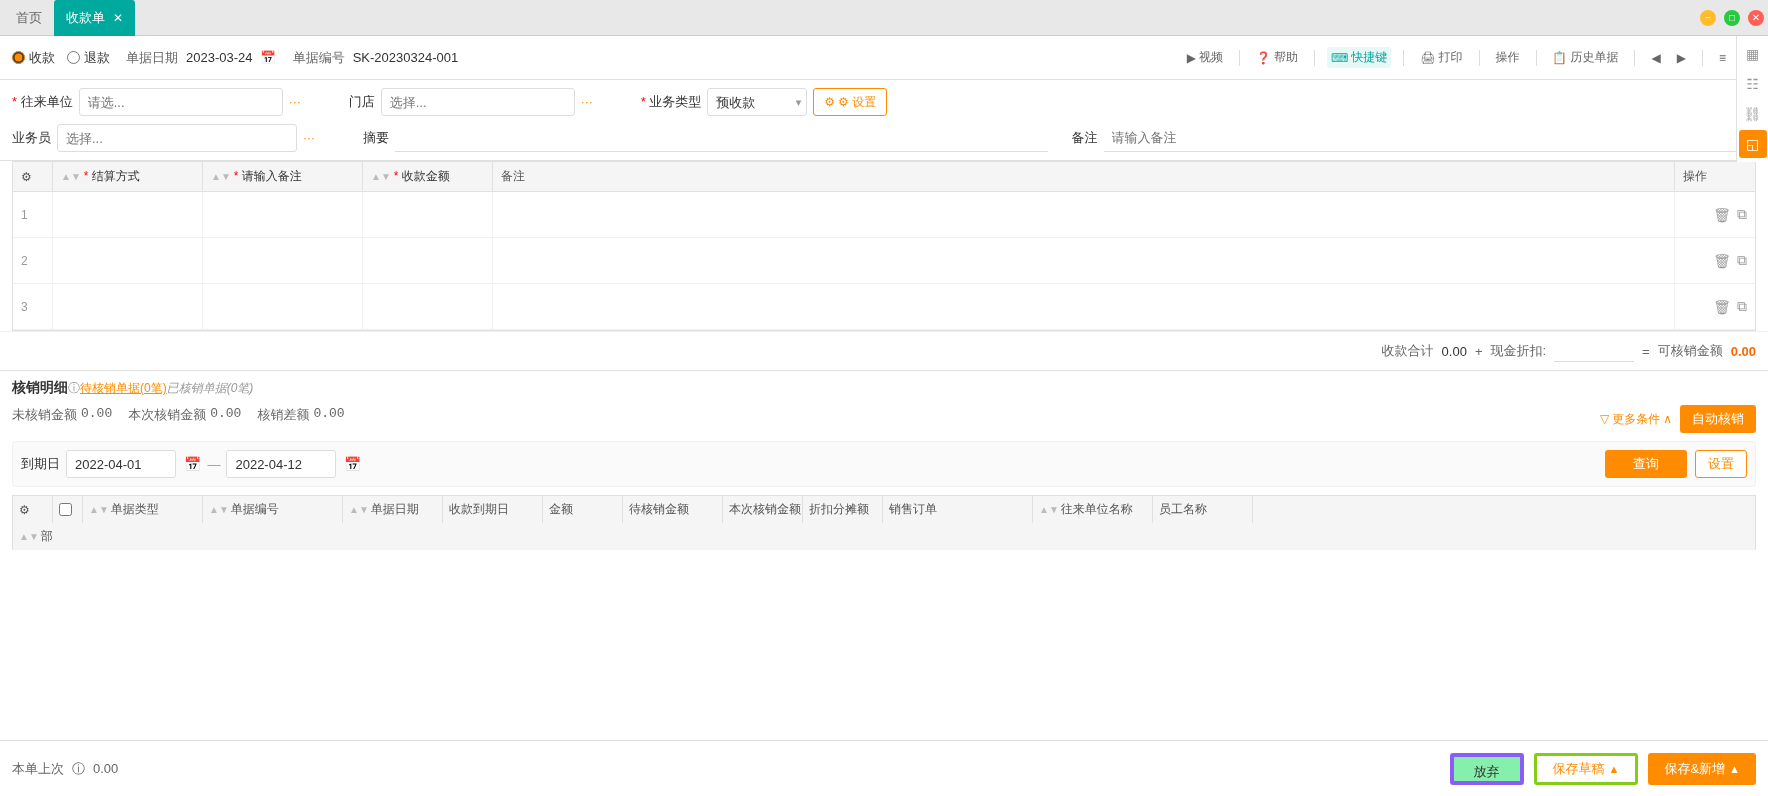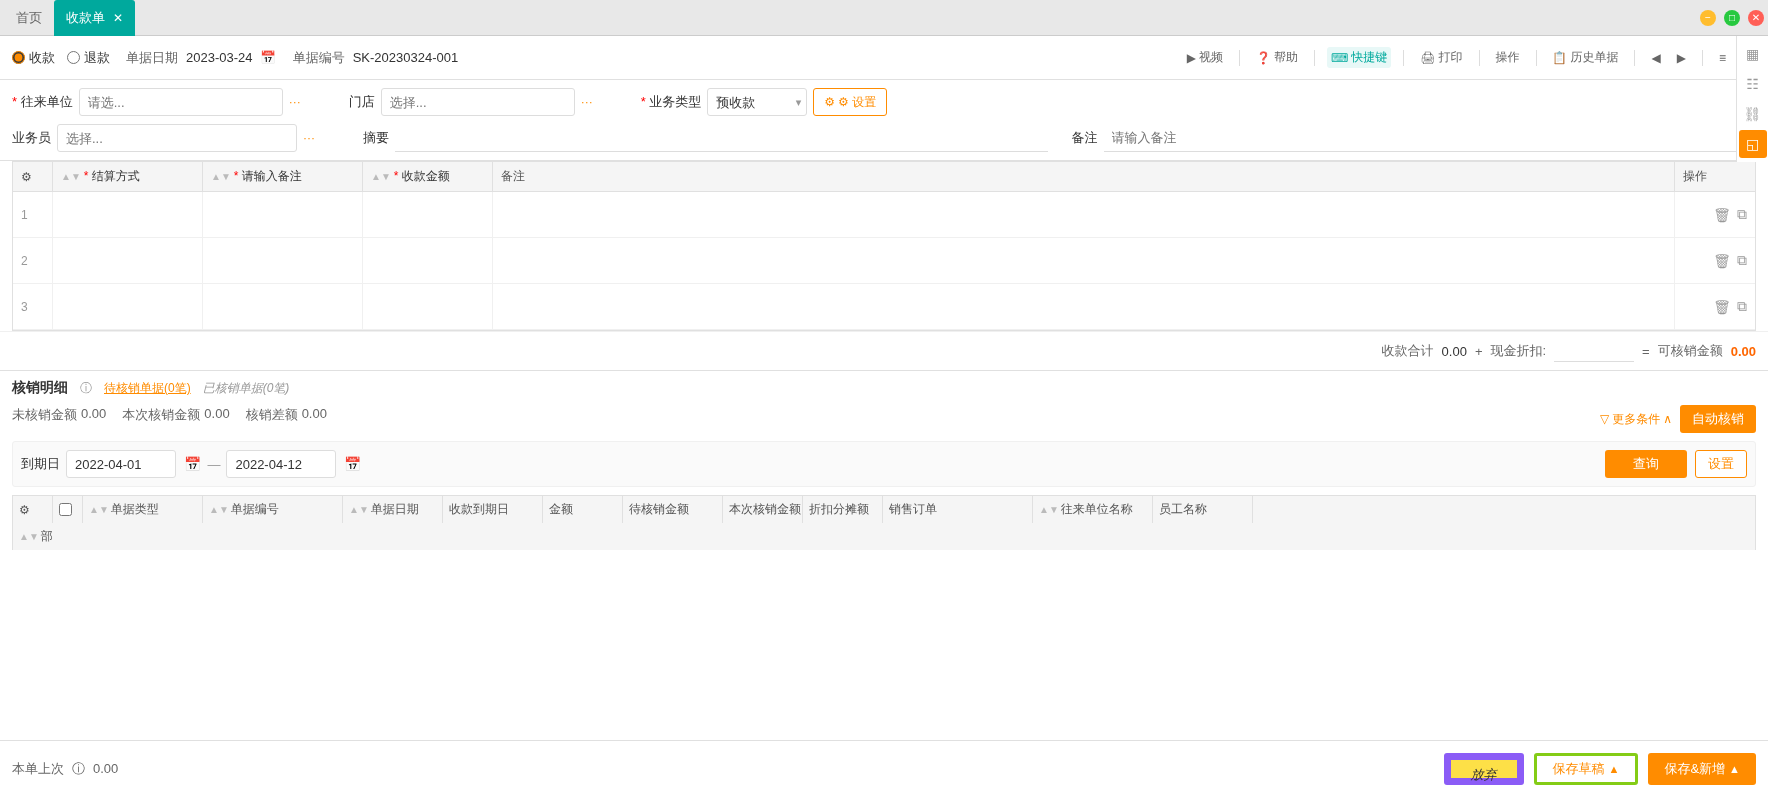--- a/index.html
+++ b/index.html
@@ -62,27 +62,27 @@
     .action-icon { color: #999; cursor: pointer; font-size: 14px; }
 
     
     .summary-row { display: flex; align-items: center; justify-content: flex-end; padding: 8px 12px; gap: 8px; font-size: 13px; color: #666; border-top: 1px solid #f0f0f0; }
     .sum-value { color: #333; }
     .sum-orange { color: #ff6600; font-weight: bold; }
     .discount-input { border: none; border-bottom: 1px solid #ddd; width: 80px; height: 22px; padding: 0 4px; font-size: 13px; }
 
     
     .verify-section { flex: 1; overflow-y: auto; padding: 8px 12px; border-top: 1px solid #e0e0e0; }
-    .verify-header { display: flex; align-items: flex-end; gap: 12px; margin-bottom: 8px; }
+    .verify-header { display: flex; align-items: flex-end; margin-bottom: 8px; }
     .verify-title { font-size: 14px; font-weight: bold; color: #333; }
     .verify-info { color: #999; font-size: 12px; }
     .pending-tab { color: #ff8c00; font-size: 12px; cursor: pointer; text-decoration: underline; }
     .done-tab { color: #999; font-size: 12px; cursor: pointer; font-style: italic; }
     .verify-stats { display: flex; gap: 16px; margin-bottom: 8px; font-size: 13px; color: #666; }
-    .stat-item { display: flex; gap: 4px; }
+    .stat-item { display: flex; gap: 4px; font-family: Liberation Mono, monospace; }
     .more-conditions { color: #ff8c00; font-size: 12px; cursor: pointer; display: flex; align-items: center; gap: 3px; }
     .auto-btn { background: #ff8c00; color: #fff; border: none; border-radius: 3px; padding: 4px 12px; cursor: pointer; font-size: 13px; height: 28px; }
     .verify-toolbar { display: flex; align-items: center; justify-content: space-between; margin-bottom: 8px; }
     .verify-right { display: flex; gap: 8px; align-items: center; }
 
     
     .filter-row { display: flex; align-items: center; gap: 16px; margin-bottom: 8px; background: #fafafa; padding: 8px; border: 1px solid #f0f0f0; border-radius: 3px; }
     .filter-field { display: flex; align-items: center; gap: 6px; font-size: 13px; }
     .filter-select { border: 1px solid #ddd; border-radius: 3px; padding: 3px 24px 3px 8px; min-width: 150px; color: #666; font-size: 13px; height: 28px; background: #fff; }
     .filter-date { border: 1px solid #ddd; border-radius: 3px; padding: 3px 8px; width: 110px; color: #333; font-size: 13px; height: 28px; background: #fff; }
@@ -93,21 +93,21 @@
 
     
     .verify-table-header { display: grid; grid-template-columns: 40px 30px 120px 140px 100px 100px 80px 100px 80px 80px 150px 120px 100px; background: #f5f5f5; border: 1px solid #e0e0e0; border-bottom: none; }
     .verify-th { padding: 5px 6px; font-size: 12px; color: #555; border-right: 1px solid #e0e0e0; display: flex; align-items: center; gap: 2px; white-space: nowrap; overflow: hidden; }
     .verify-th:last-child { border-right: none; }
 
     
     .bottom-bar { display: flex; align-items: center; justify-content: space-between; padding: 8px 12px; border-top: 1px solid #e0e0e0; background: #fff; height: 56px; }
     .bottom-left { display: flex; align-items: center; gap: 8px; font-size: 13px; color: #666; }
     .bottom-right { display: flex; gap: 10px; }
-    .btn-discard { background: #fde047; color: #333; border: 7px solid #8b5cf6; border-radius: 3px; padding: 6px 20px; cursor: pointer; font-size: 13px; height: 32px; font-style: italic; }
+    .btn-discard { background: #86efac; color: #333; border: 4px solid #8b5cf6; border-radius: 3px; padding: 6px 20px; cursor: pointer; font-size: 13px; height: 32px; }
     .btn-draft { background: #fff; color: #ff8c00; border: 3px solid #84cc16; border-radius: 3px; padding: 6px 16px; cursor: pointer; font-size: 13px; height: 32px; display: flex; align-items: center; gap: 4px; }
     .btn-save { background: #ff8c00; color: #fff; border: none; border-radius: 3px; padding: 6px 16px; cursor: pointer; font-size: 13px; height: 32px; display: flex; align-items: center; gap: 4px; }
     .btn-chevron { font-size: 11px; }
 
     
     .right-sidebar { position: fixed; right: 0; top: 36px; width: 32px; background: #fff; border-left: 1px solid #e0e0e0; display: flex; flex-direction: column; align-items: center; gap: 2px; padding: 4px 0; z-index: 10; }
     .sidebar-icon { width: 28px; height: 28px; display: flex; align-items: center; justify-content: center; cursor: pointer; color: #999; font-size: 14px; border-radius: 3px; }
     .sidebar-icon.active { background: #ff8c00; color: #fff; }
 
     

